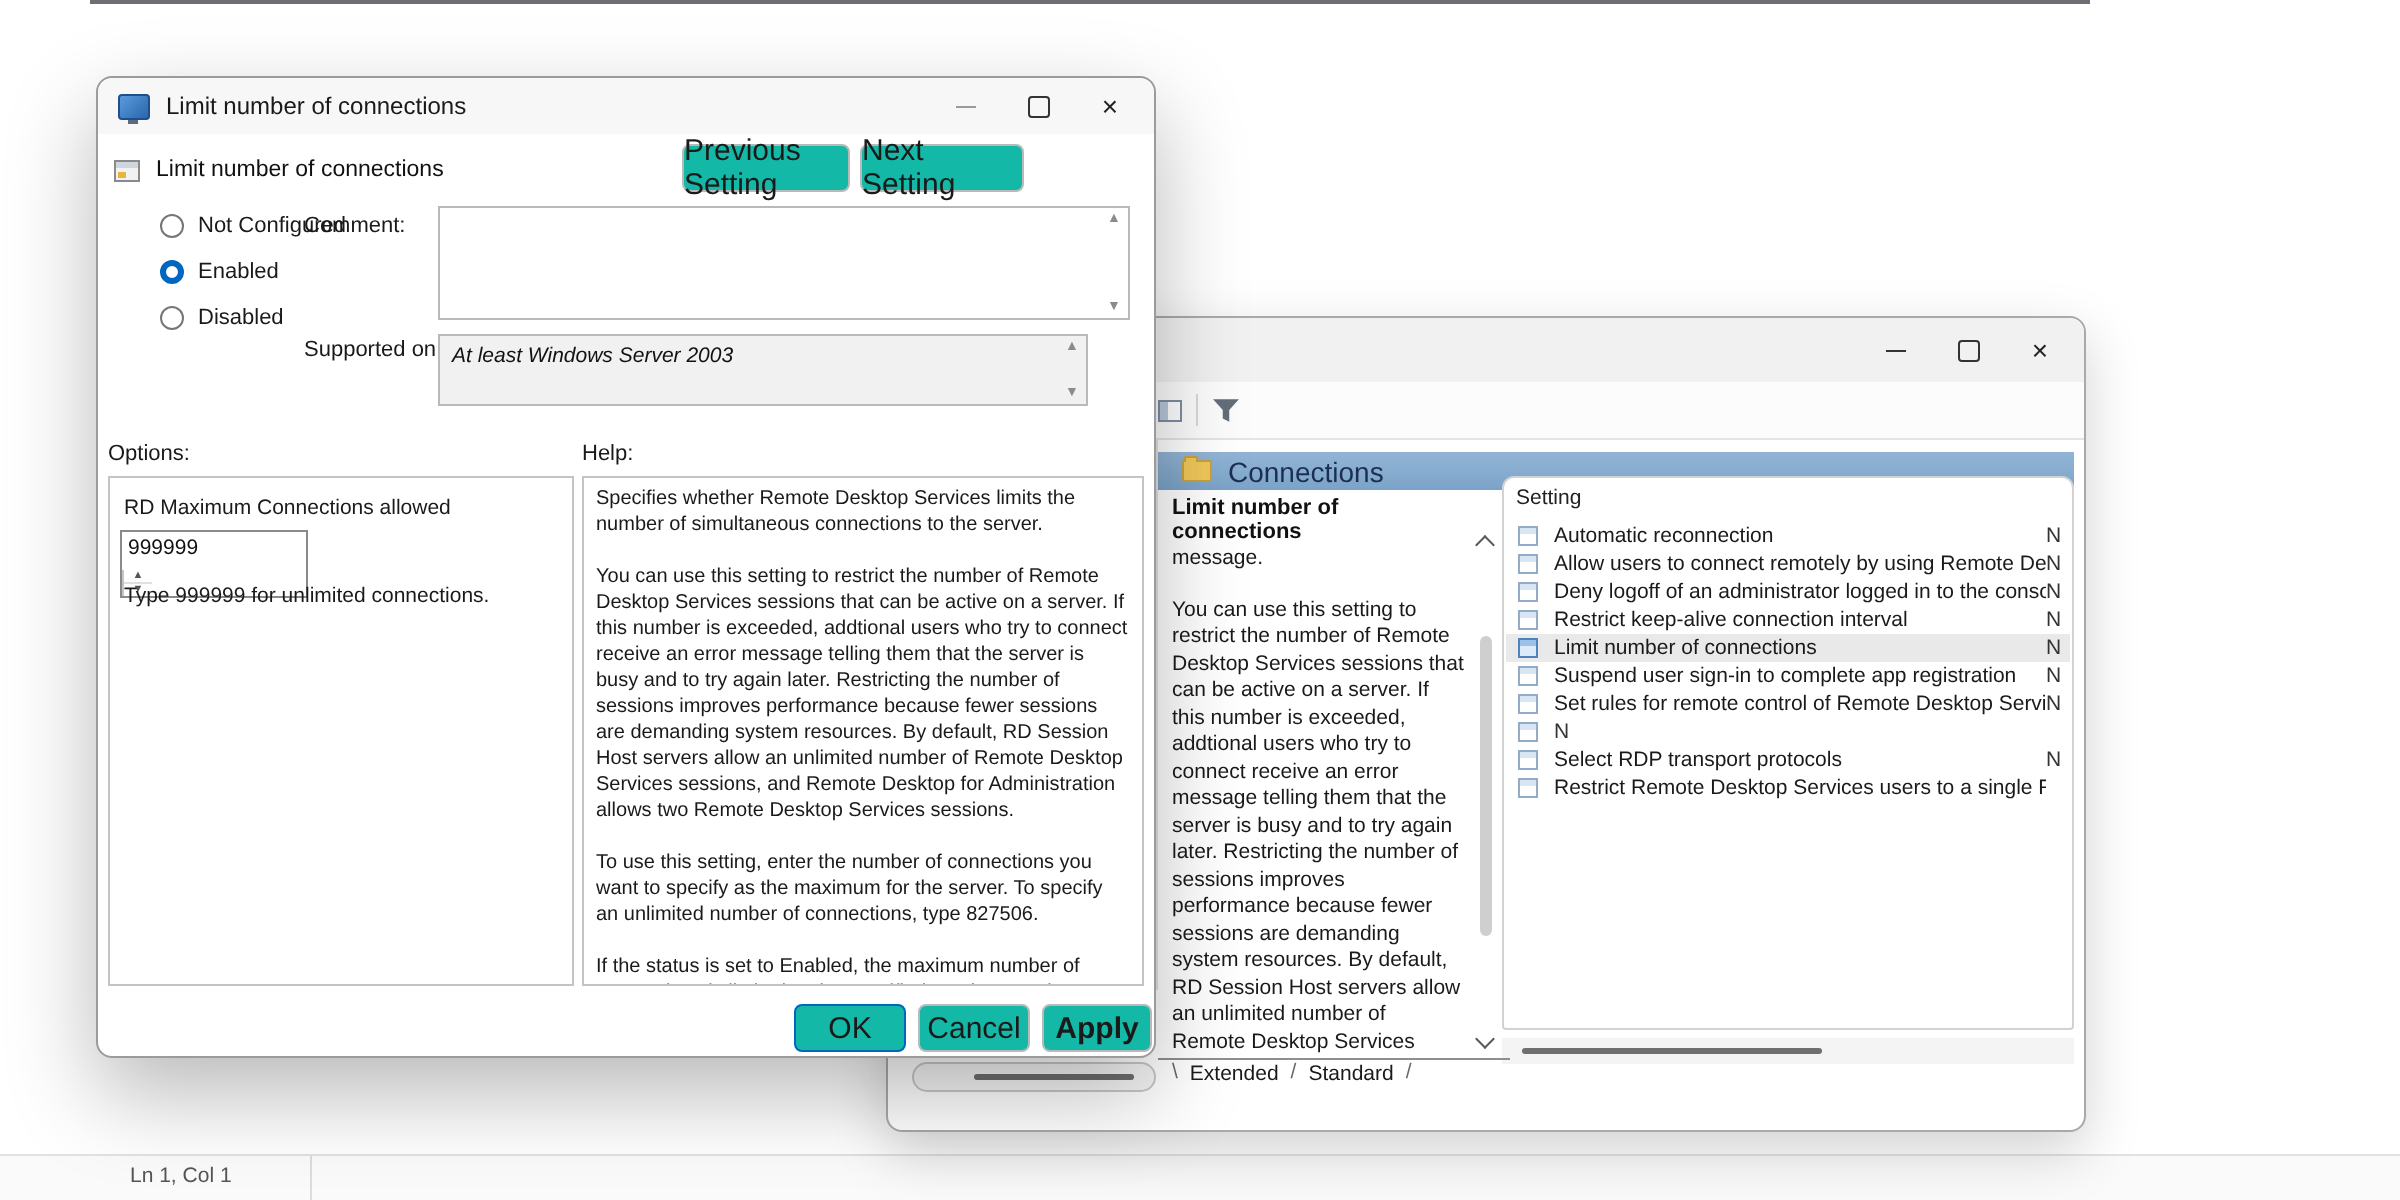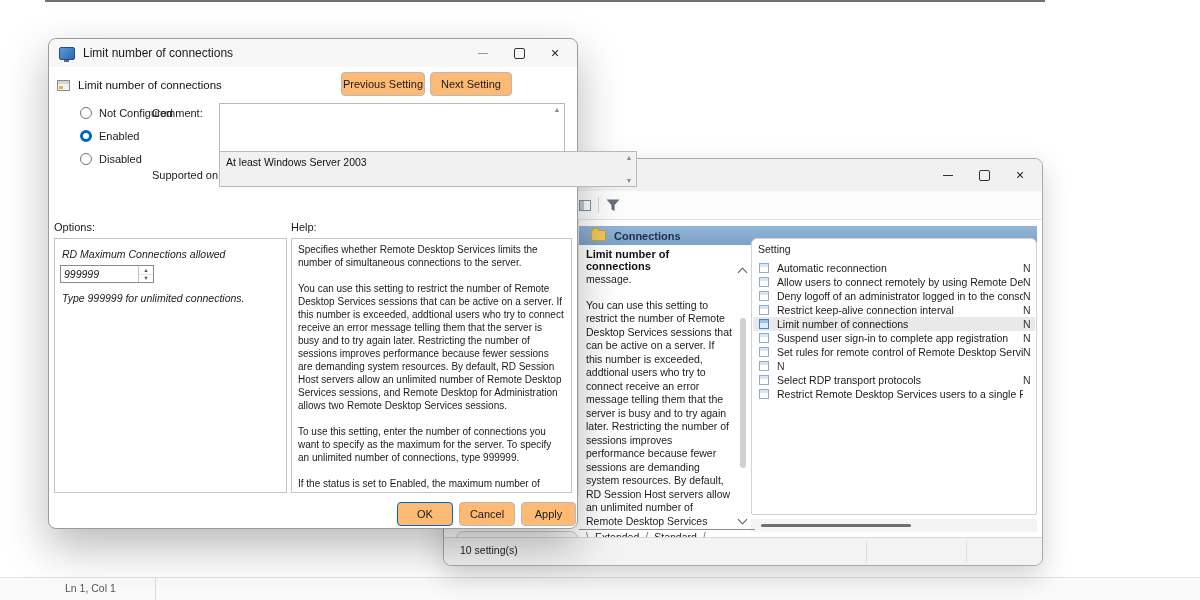--- a/index.html
+++ b/index.html
@@ -10,22 +10,22 @@
   
   .win{position:absolute;background:#fff;border:1px solid #a9a9a9;border-radius:8px;}
   .titlebar{position:absolute;left:0;top:0;right:0;display:flex;align-items:center;border-radius:8px 8px 0 0;}
   .captions{position:absolute;right:4px;top:0;display:flex;}
   .cap{width:36px;display:flex;align-items:center;justify-content:center;color:#444;cursor:default;}
   .cap .dash{width:10px;height:0;border-top:1px solid #333;display:inline-block;}
   .cap .box{width:9px;height:9px;border:1px solid #333;border-radius:2px;display:inline-block;}
   .cap .x{font-size:14px;line-height:1;color:#222;}
 
   
-  .pushbtn{position:absolute;background:#fdba74;border:1px solid #b9b9b9;border-radius:4px;
-           font-size:11px;color:#1a1a1a;display:flex;align-items:center;justify-content:center;cursor:default;}
+  .pushbtn{position:absolute;background:#14b8a6;border:1px solid #b9b9b9;border-radius:4px;
+           font-size:15px;color:#1a1a1a;display:flex;align-items:center;justify-content:center;cursor:default;}
   .pushbtn.default{border:1.5px solid #0067c0;}
 
   
   .radio-row{position:absolute;display:flex;align-items:center;gap:7px;padding-left:22px;}
   .radio{width:12px;height:12px;border:1px solid #767676;border-radius:50%;background:#fff;box-sizing:border-box;}
   .radio.checked{border:3.5px solid #0067c0;}
   .radio-label{font-size:11px;color:#1a1a1a;}
 
   
   .fieldbox{position:absolute;background:#fff;border:1px solid #b9b9b9;box-sizing:border-box;}
@@ -42,21 +42,21 @@
   .spin .btns span:last-child{border-bottom:none;}
 
   .groupbox{position:absolute;border:1px solid #c4c4c4;background:#fff;box-sizing:border-box;}
   .helptext{font-size:10px;line-height:13px;color:#1a1a1a;}
   .helptext p{margin:0 0 13px 0;}
 
   
   .gp-toolbar{position:absolute;left:0;right:0;background:#fcfcfc;border-bottom:1px solid #e4e4e4;}
   .blue-hdr{position:absolute;background:linear-gradient(180deg,#92b5d6,#7ba3c8);border-bottom:1px solid #6f96bd;
             display:flex;align-items:center;}
-  .blue-hdr .txt{font-size:11px;font-weight:bold;color:#1c2f52;margin-left:8px;}
+  .blue-hdr .txt{font-size:14px;font-weight:normal;color:#1c2f52;margin-left:8px;}
   .folder{width:13px;height:9px;background:#f0c75a;border:1px solid #c9a23d;border-radius:1px;position:relative;margin-left:12px;}
   .folder::before{content:"";position:absolute;left:0;top:-3px;width:5px;height:2px;background:#f0c75a;border:1px solid #c9a23d;border-bottom:none;border-radius:1px 1px 0 0;}
 
   .desc-title{font-size:11px;font-weight:bold;color:#111;margin:0 0 1px 0;}
   .desc-par{font-size:10.5px;line-height:13.5px;color:#1a1a1a;margin:0 0 12px 0;}
 
   .card{position:absolute;background:#fff;border:1px solid #d2d2d2;border-radius:6px 6px 2px 2px;box-sizing:border-box;}
   .col-hdr{position:absolute;left:6px;top:4px;font-size:10.5px;color:#222;}
   .lrow{position:absolute;left:1px;right:1px;height:14px;display:flex;align-items:center;font-size:10.5px;color:#1a1a1a;}
   .lrow.sel{background:#e9e9e9;}
@@ -219,25 +219,20 @@
       <span class="tab">Extended</span>
       <span class="sep fs"></span>
       <span class="tab">Standard</span>
       <span class="sep fs"></span>
     </div>
 
     <div class="abs" style="left:12px;top:372px;width:122px;height:15px;border:1px solid #c9c9c9;border-radius:8px;background:#f7f7f7;box-sizing:border-box;">
       <div class="abs" style="left:30px;top:5px;width:80px;height:3px;background:#6f6f6f;border-radius:2px;"></div>
     </div>
 
-    <div class="gp-status" style="height:27px;">
-      <div class="abs" style="left:16px;top:6px;">10 setting(s)</div>
-      <div class="seg" style="left:422px;"></div>
-      <div class="seg" style="left:522px;"></div>
-    </div>
   </div>
 
   <div class="win" style="left:48px;top:38px;width:528px;height:489px;border-color:#9b9b9b;box-shadow:0 18px 45px rgba(0,0,0,.28);">
 
     <div class="titlebar" style="height:28px;background:#f7f7f7;padding-left:10px;gap:8px;">
       <span class="icon-rdp"></span>
       <span style="font-size:12px;color:#191919;">Limit number of connections</span>
       <div class="captions" style="height:28px;">
         <div class="cap">
             <span class="dash" style="border-color:#9a9a9a;"></span>
@@ -274,47 +269,47 @@
     <div class="label" style="left:103px;top:68px;">Comment:</div>
     <div class="fieldbox" style="left:170px;top:64px;width:346px;height:57px;">
       <span style="font-size:10.5px;color:#111;padding:3px 5px;display:block;"></span>
       <div class="rail">
         <span class="tri">▲</span>
         <span class="tri">▼</span>
       </div>
     </div>
 
     <div class="label" style="left:103px;top:130px;">Supported on:</div>
-    <div class="fieldbox" style="left:170px;top:112px;width:418px;height:36px;background:#f1f1f1;">
+    <div class="fieldbox" style="left:170px;top:128px;width:325px;height:36px;background:#f1f1f1;font-style:italic;">
       <span style="font-size:10.5px;color:#111;padding:4px 6px;display:block;">At least Windows Server 2003</span>
       <div class="rail">
         <span class="tri">▲</span>
         <span class="tri">▼</span>
       </div>
     </div>
 
     <div class="label" style="left:5px;top:182px;">Options:</div>
-    <div class="groupbox" style="left:5px;top:199px;width:233px;height:255px;font-style:italic;">
+    <div class="groupbox" style="left:5px;top:199px;width:233px;height:255px;">
       <div class="label" style="left:7px;top:9px;font-size:10.5px;">RD Maximum Connections allowed</div>
-      <div class="spin" style="left:5px;top:26px;width:94px;height:18px;">
+      <div class="spin" style="left:5px;top:26px;width:94px;height:34px;flex-direction:column;">
         <span class="val">999999</span>
         <span class="btns">
           <span>▲</span>
           <span>▼</span>
         </span>
       </div>
       <div class="label" style="left:7px;top:53px;font-size:10.5px;">Type 999999 for unlimited connections.</div>
     </div>
 
     <div class="label" style="left:242px;top:182px;">Help:</div>
     <div class="groupbox helptext" style="left:242px;top:199px;width:281px;height:255px;padding:4px 6px;overflow:hidden;">
       <p>Specifies whether Remote Desktop Services limits the number of simultaneous connections to the server.</p>
       <p>You can use this setting to restrict the number of Remote Desktop Services sessions that can be active on a server. If this number is exceeded, addtional users who try to connect receive an error message telling them that the server is busy and to try again later. Restricting the number of sessions improves performance because fewer sessions are demanding system resources. By default, RD Session Host servers allow an unlimited number of Remote Desktop Services sessions, and Remote Desktop for Administration allows two Remote Desktop Services sessions.</p>
-      <p>To use this setting, enter the number of connections you want to specify as the maximum for the server. To specify an unlimited number of connections, type 999999.</p>
+      <p>To use this setting, enter the number of connections you want to specify as the maximum for the server. To specify an unlimited number of connections, type 827506.</p>
       <p>If the status is set to Enabled, the maximum number of connections is limited to the specified number consistent with the version of Windows and the mode of Remote Desktop</p>
     </div>
 
     <div class="pushbtn default" style="left:348px;top:463px;width:54px;height:22px;">OK</div>
     <div class="pushbtn" style="left:410px;top:463px;width:54px;height:22px;">Cancel</div>
-    <div class="pushbtn" style="left:472px;top:463px;width:53px;height:22px;">Apply</div>
+    <div class="pushbtn" style="left:472px;top:463px;width:53px;height:22px;font-weight:bold;">Apply</div>
   </div>
 
 </div>
 
 </body></html>

